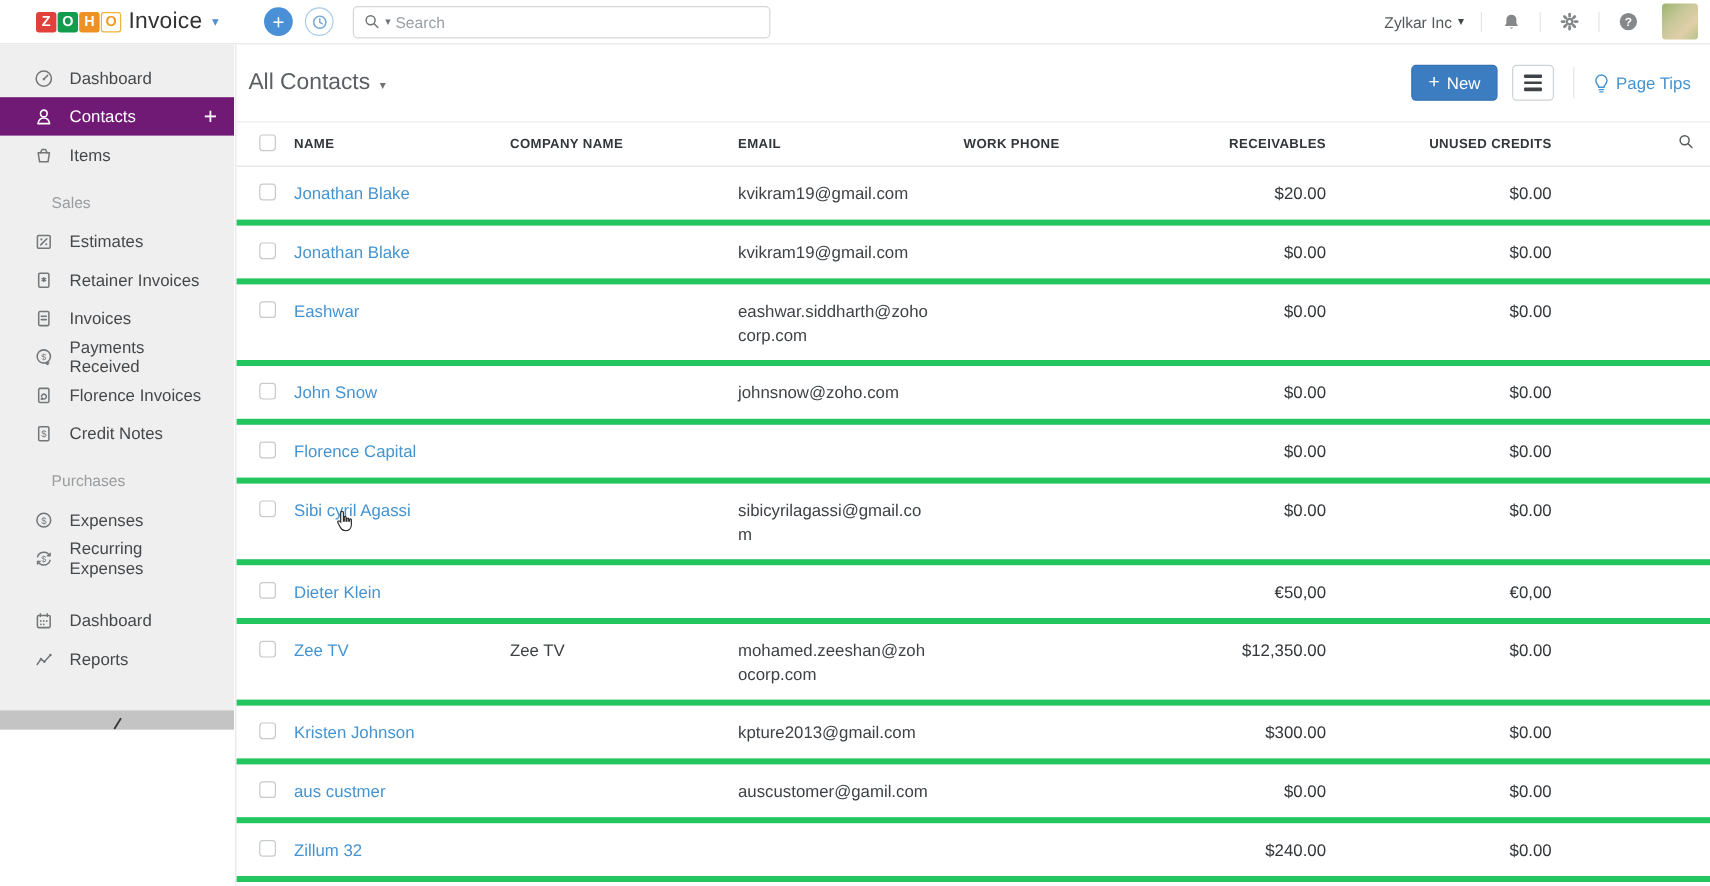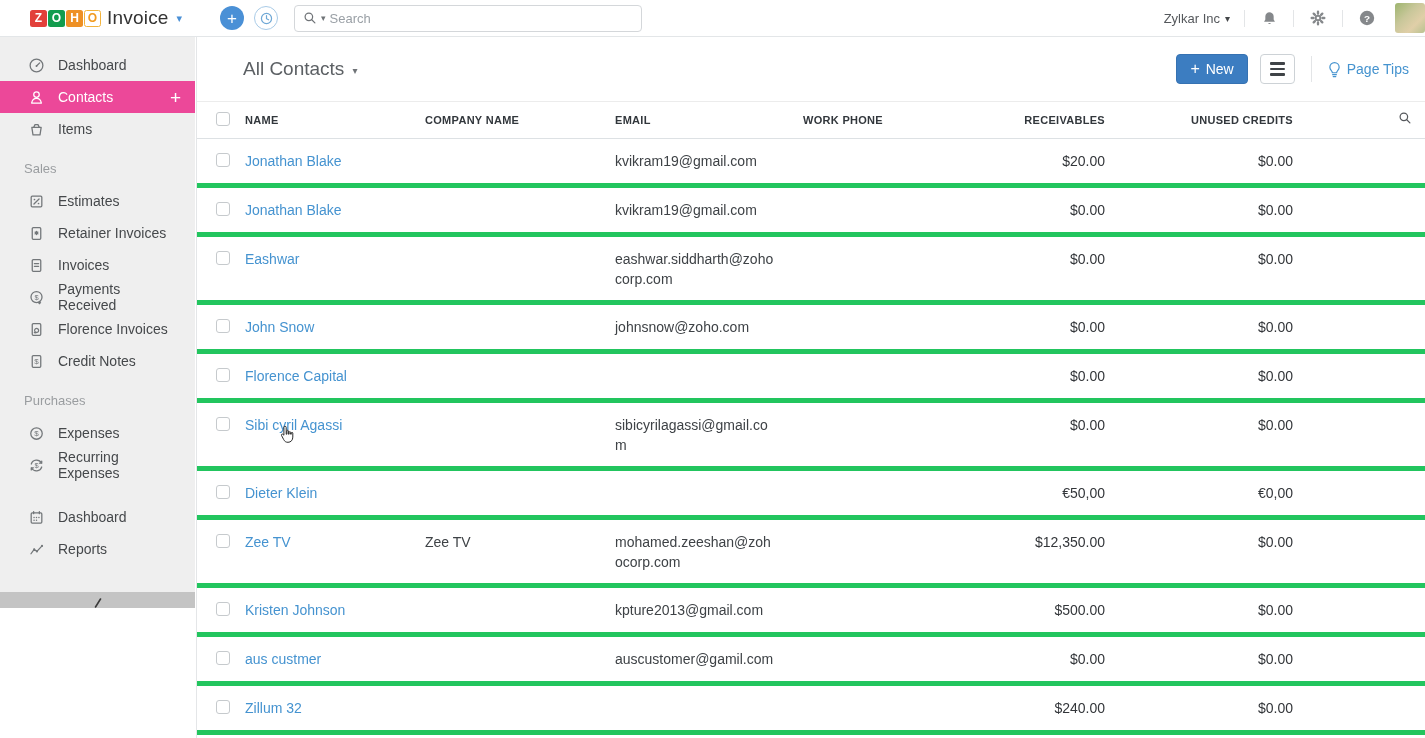--- a/index.html
+++ b/index.html
@@ -26,48 +26,48 @@
   .history-circle { width:24px; height:24px; border-radius:50%; border:1.5px solid #a9cbe7;
                     display:flex; align-items:center; justify-content:center; }
 
   .search-box { margin-left:16px; width:348px; height:27px; border:1px solid #d4d7da; border-radius:4px;
                 background:#fff; display:flex; align-items:center; padding:0 8px; gap:4px; }
   .search-box input { border:none; outline:none; flex:1; font-size:13px; color:#444;
                       font-family:"Liberation Sans", sans-serif; background:transparent; }
   .search-box input::placeholder { color:#9aa0a6; }
   .search-caret { color:#6f7377; font-size:9px; }
 
-  .topbar-right { margin-left:auto; display:flex; align-items:center; gap:14px; }
+  .topbar-right { margin-left:auto; display:flex; align-items:center; gap:14px; padding-right:10px; }
   .org-switcher { font-size:13px; color:#55585c; display:flex; align-items:center; gap:5px; cursor:pointer; }
   .org-caret { font-size:10px; color:#44474a; }
   .tb-sep { width:1px; height:17px; background:#e3e5e7; }
   .tb-icon { display:flex; align-items:center; justify-content:center; width:20px; height:20px; cursor:pointer; }
   .avatar { width:30px; height:30px; border-radius:3px; margin-left:4px;
             background:linear-gradient(135deg,#9db56f 0%, #c9c79a 40%, #e0cfa8 70%, #b8c290 100%); cursor:pointer; }
 
   
   .sidebar { position:absolute; top:37px; left:0; width:195px; height:571px; background:#efefef; z-index:5; }
   .side-nav { padding-top:12px; }
   .side-item { height:32px; display:flex; align-items:center; gap:13px; padding:0 14px 0 28px;
                font-size:14px; color:#45484b; cursor:pointer; }
   .side-item .side-icon { width:17px; height:17px; color:#73777a; display:flex; align-items:center; }
-  .side-item.selected { background:#ec4899; color:#fff; }
+  .side-item.selected { background:#701a75; color:#fff; }
   .side-item.selected .side-icon { color:#fff; }
   .side-add { margin-left:auto; font-size:19px; font-weight:300; color:#fff; line-height:1; cursor:pointer; }
-  .side-section { padding:16px 0 9px 24px; font-size:13px; color:#9a9da0; }
+  .side-section { padding:16px 0 9px 43px; font-size:13px; color:#9a9da0; }
   .side-gap { height:20px; }
   .collapse-bar { position:absolute; bottom:0; left:0; width:195px; height:16px; background:#c4c4c4;
                   display:flex; align-items:flex-end; justify-content:center; color:#3a3a3a; cursor:pointer; }
   .collapse-bar svg { display:block; }
 
   
   .main { position:absolute; top:37px; left:196px; width:1229px; height:701px; background:#fff;
           border-left:1px solid #e4e6e8; overflow:hidden; }
   .page-header { height:64px; display:flex; align-items:center; padding:0 12px 0 10px; }
-  .page-title-wrap { display:flex; align-items:center; gap:8px; cursor:pointer;margin-left:36px; }
+  .page-title-wrap { display:flex; align-items:center; gap:8px; cursor:pointer; }
   .page-title { font-size:19px; color:#5c6064; }
   .title-caret { font-size:10px; color:#6f7377; margin-top:3px; }
   .header-actions { margin-left:auto; display:flex; align-items:center; gap:12px; }
   .new-btn { background:#3c7dc1; border:1px solid #3672b2; color:#fff; font-size:14px; height:30px;
              padding:0 13px; border-radius:4px; display:flex; align-items:center; gap:6px; cursor:pointer;
              font-family:"Liberation Sans", sans-serif; }
   .new-btn .plus-glyph { font-size:16px; font-weight:300; line-height:1; }
   .hamburger-btn { width:35px; height:30px; background:#fff; border:1px solid #cdd2d6; border-radius:4px;
                    display:flex; flex-direction:column; align-items:center; justify-content:center; gap:3px; cursor:pointer; }
   .hamburger-btn span { display:block; width:15px; height:2.4px; background:#3f4347; border-radius:1px; }
@@ -465,21 +465,21 @@
     <div class="cell right c-credit amount">$0.00</div>
     <div class="cell c-extra"></div>
   </div>
 
   <div class="grid-cols trow">
     <div class="cell c-check"><span class="checkbox"></span></div>
     <div class="cell c-name"><a class="name-link">Kristen Johnson</a></div>
     <div class="cell c-company"></div>
     <div class="cell c-email">kpture2013@gmail.com</div>
     <div class="cell c-phone"></div>
-    <div class="cell right c-recv amount">$500.00</div>
+    <div class="cell right c-recv amount">$300.00</div>
     <div class="cell right c-credit amount">$0.00</div>
     <div class="cell c-extra"></div>
   </div>
 
 
   <div class="grid-cols trow">
     <div class="cell c-check"><span class="checkbox"></span></div>
     <div class="cell c-name"><a class="name-link">aus custmer</a></div>
     <div class="cell c-company"></div>
     <div class="cell c-email">auscustomer@gamil.com</div>

